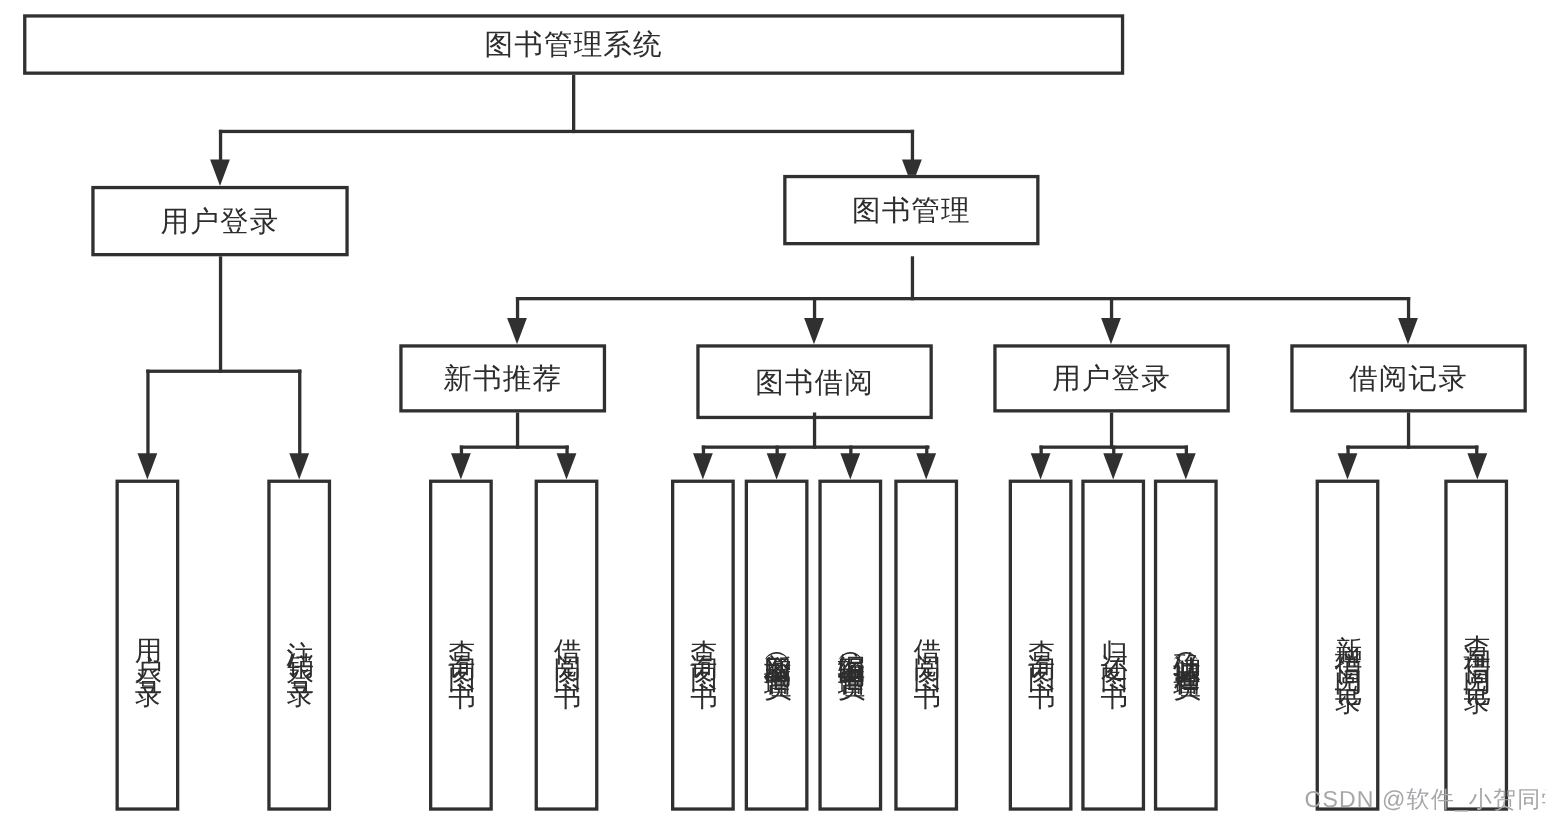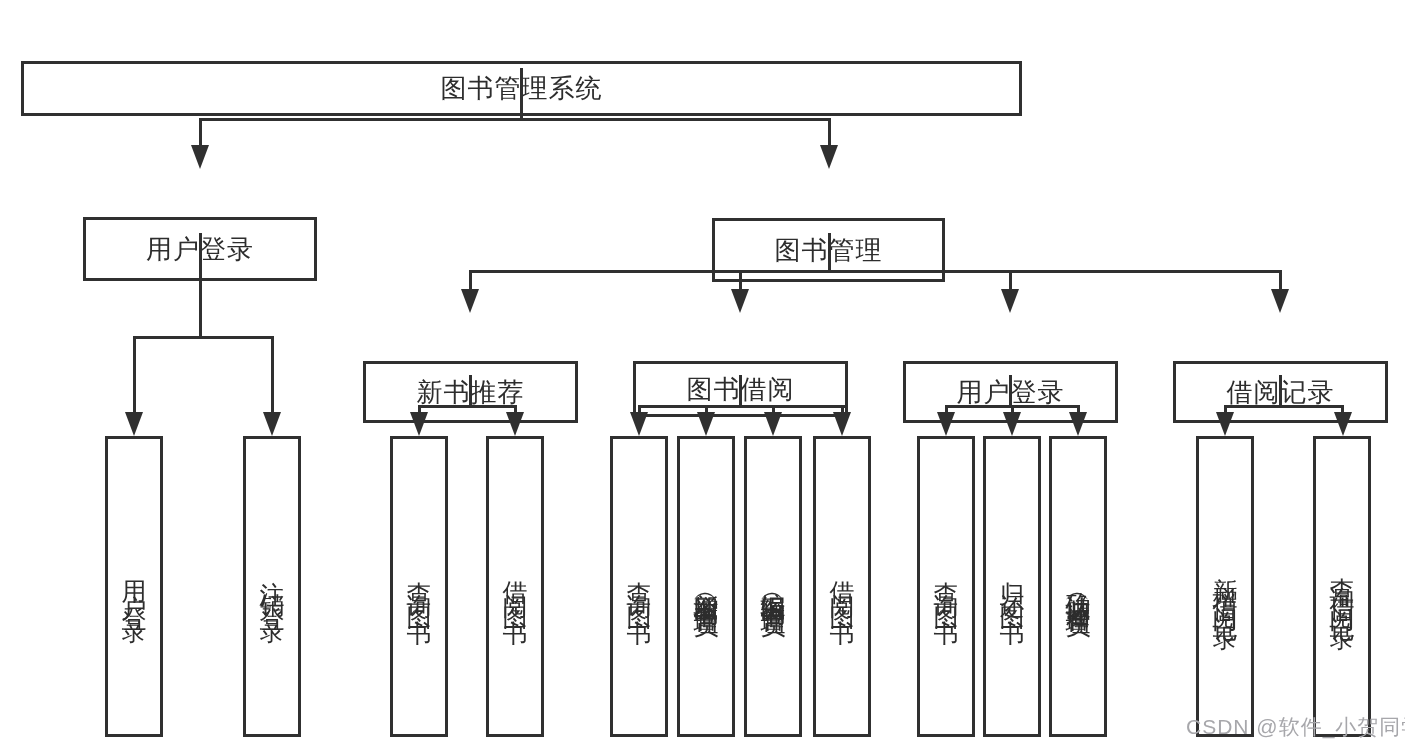--- a/index.html
+++ b/index.html
@@ -13,21 +13,21 @@
   .box {
     position:absolute;
     box-sizing:border-box;
     border:3px solid #303030;
     background:#ffffff;
     display:flex;
     align-items:center;
     justify-content:center;
     color:#2d2d2d;
   }
-  .hbox { font-size:26px; letter-spacing:1px; white-space:nowrap;margin-top:48px; }
+  .hbox { font-size:26px; letter-spacing:1px; white-space:nowrap; }
   .vbox { font-size:25px; }
   .vbox .vtext {
     writing-mode:vertical-rl;
     text-orientation:mixed;
     letter-spacing:13px;
     line-height:1;
     white-space:nowrap;
   }
   .vbox .vtext.vtext-md { letter-spacing:10px; }
   .vbox .vtext.vtext-long { letter-spacing:3px; }
@@ -62,21 +62,21 @@
   <div class="vline" style="left:520px;top:68px;height:53px;"></div>
   <div class="hline" style="left:199px;top:118px;width:632px;"></div>
   <div class="vline" style="left:199px;top:118px;height:30px;"></div>
   <div class="vline" style="left:828px;top:118px;height:30px;"></div>
   <div class="arrow" style="left:191px;top:145px;"></div>
   <div class="arrow" style="left:820px;top:145px;"></div>
 
   <div class="box hbox" style="left:83px;top:169px;width:234px;height:64px;">
     <span>用户登录</span>
   </div>
-  <div class="box hbox" style="left:712px;top:170px;width:233px;height:64px;">
+  <div class="box hbox" style="left:712px;top:159px;width:233px;height:64px;">
     <span>图书管理</span>
   </div>
 
   <div class="vline" style="left:199px;top:233px;height:106px;"></div>
   <div class="hline" style="left:133px;top:336px;width:141px;"></div>
   <div class="vline" style="left:133px;top:336px;height:78px;"></div>
   <div class="vline" style="left:271px;top:336px;height:78px;"></div>
   <div class="arrow" style="left:125px;top:412px;"></div>
   <div class="arrow" style="left:263px;top:412px;"></div>
 
@@ -84,24 +84,24 @@
   <div class="hline" style="left:469px;top:270px;width:813px;"></div>
   <div class="vline" style="left:469px;top:270px;height:22px;"></div>
   <div class="vline" style="left:739px;top:270px;height:22px;"></div>
   <div class="vline" style="left:1009px;top:270px;height:22px;"></div>
   <div class="vline" style="left:1279px;top:270px;height:22px;"></div>
   <div class="arrow" style="left:461px;top:289px;"></div>
   <div class="arrow" style="left:731px;top:289px;"></div>
   <div class="arrow" style="left:1001px;top:289px;"></div>
   <div class="arrow" style="left:1271px;top:289px;"></div>
 
-  <div class="box hbox" style="left:363px;top:313px;width:215px;height:62px;justify-content:center;">
+  <div class="box hbox" style="left:363px;top:313px;width:188px;height:62px;justify-content:center;">
     <span>新书推荐</span>
   </div>
-  <div class="box hbox" style="left:633px;top:313px;width:215px;height:56px;">
+  <div class="box hbox" style="left:633px;top:313px;width:215px;height:68px;">
     <span>图书借阅</span>
   </div>
   <div class="box hbox" style="left:903px;top:313px;width:215px;height:62px;">
     <span>用户登录</span>
   </div>
   <div class="box hbox" style="left:1173px;top:313px;width:215px;height:62px;">
     <span>借阅记录</span>
   </div>
 
   <div class="vline" style="left:469px;top:375px;height:33px;"></div>

